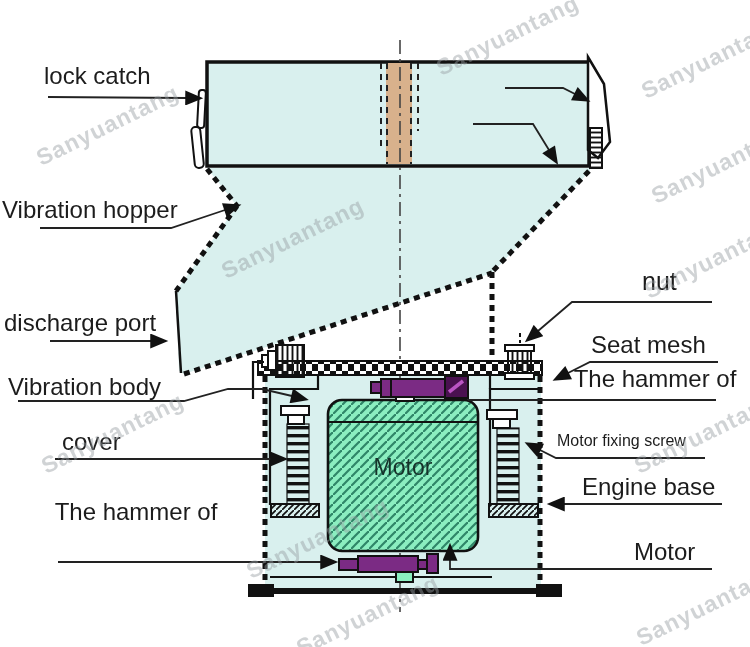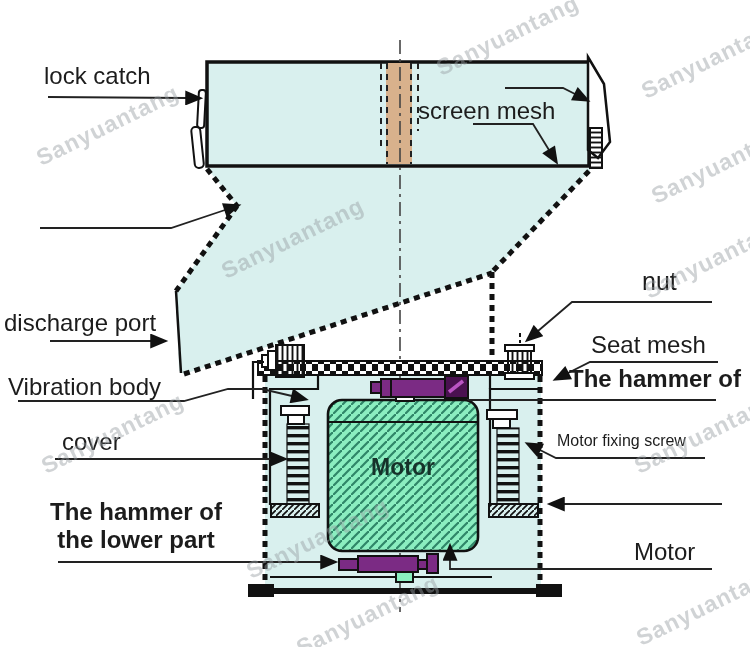--- a/index.html
+++ b/index.html
@@ -5,21 +5,21 @@
   html,body{margin:0;padding:0;background:#ffffff;}
   #stage{
     position:relative;width:750px;height:647px;overflow:hidden;
     background:#ffffff;font-family:"Liberation Sans", sans-serif;
   }
   #stage svg{position:absolute;left:0;top:0;}
   .label{
     position:absolute;font-size:24px;color:#1c1c1c;line-height:1.08;
     white-space:nowrap;z-index:5;
   }
-  .label.center{text-align:center;white-space:normal;font-weight:bold;}
+  .label.center{text-align:center;white-space:normal;}
   .label.small{font-size:16px;}
   .wm{
     position:absolute;font-size:23px;color:rgba(150,158,162,0.45);
     transform:rotate(-26deg);z-index:6;white-space:nowrap;pointer-events:none;
     font-weight:bold;letter-spacing:1px;
   }
   .motor-text{font-size:23px;color:#16322a;z-index:5;}
 </style>
 </head>
 <body>
@@ -167,38 +167,38 @@
     <polyline points="712,302 572,302 538,331" marker-end="url(#arr)"></polyline>
     <polyline points="718,362 590,362 568,373" marker-end="url(#arr)"></polyline>
     <polyline points="716,400 468,400"></polyline>
     <polyline points="705,458 556,458 540,450" marker-end="url(#arr)"></polyline>
     <polyline points="722,504 564,504" marker-end="url(#arr)"></polyline>
     <polyline points="712,569 450,569 450,560" marker-end="url(#arr)"></polyline>
   </g>
 </svg>
 
 <div class="label" style="left:44px;top:63px">lock catch</div>
-<div class="label" style="left:418px;top:98px">screen mesh</div>
+<div class="label" style="left:2px;top:197px">Vibration hopper</div>
 <div class="label" style="left:4px;top:310px">discharge port</div>
 <div class="label" style="left:8px;top:374px">Vibration body</div>
 <div class="label" style="left:62px;top:429px">cover</div>
 
 <div class="label center" style="left:36px;top:498px;width:200px;line-height:28px">
   <span>The hammer of</span><br>
-  <span>the lower part</span>
 </div>
 
 <div class="label" style="left:642px;top:268px;font-size:25px">nut</div>
 <div class="label" style="left:591px;top:332px">Seat mesh</div>
 
 <div class="label center" style="left:560px;top:366px;width:190px;line-height:26px">
   <span>The hammer of</span><br>
 </div>
 
 <div class="label small" style="left:557px;top:432px">Motor fixing screw</div>
+<div class="label" style="left:582px;top:474px">Engine base</div>
 <div class="label" style="left:634px;top:539px">Motor</div>
 
 <div class="label center motor-text" style="left:328px;top:455px;width:150px">Motor</div>
 
 <span class="wm" style="left:30px;top:112px">Sanyuantang</span>
 <span class="wm" style="left:215px;top:225px">Sanyuantang</span>
 <span class="wm" style="left:430px;top:22px">Sanyuantang</span>
 <span class="wm" style="left:635px;top:45px">Sanyuantang</span>
 <span class="wm" style="left:645px;top:150px">Sanyuantang</span>
 <span class="wm" style="left:638px;top:245px">Sanyuantang</span>

